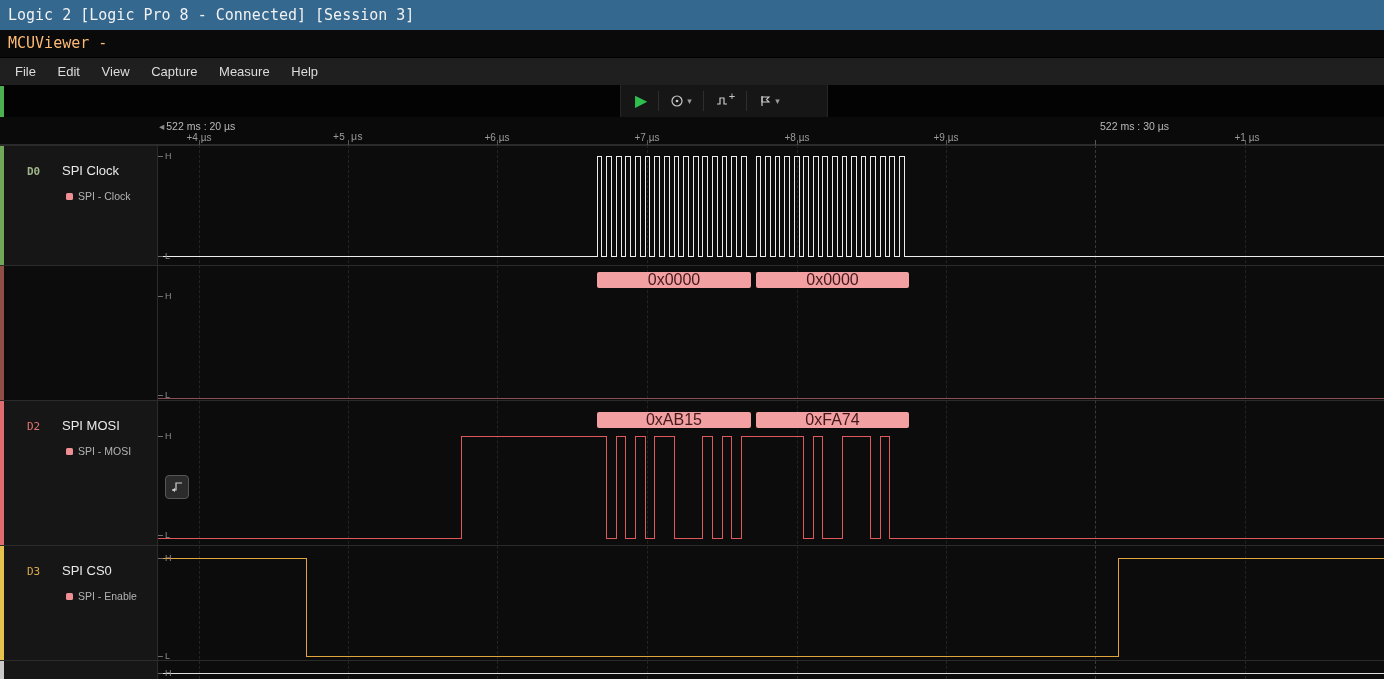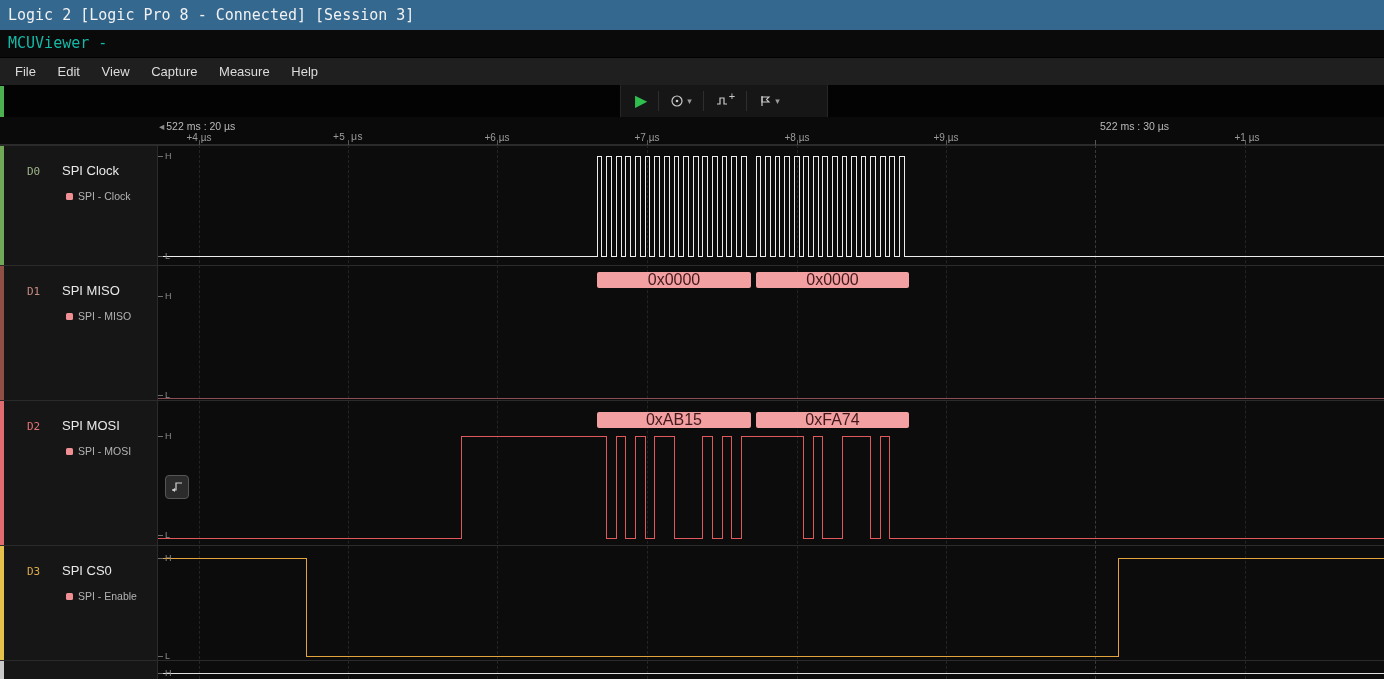--- a/index.html
+++ b/index.html
@@ -3,21 +3,21 @@
 <meta charset="utf-8">
 <style>
   *{margin:0;padding:0;box-sizing:border-box}
   html,body{background:#000}
   body{font-family:"Liberation Sans","DejaVu Sans",sans-serif;-webkit-font-smoothing:antialiased}
   .screen{position:relative;width:1384px;height:679px;background:#050505;overflow:hidden}
 
   .titlebar{position:absolute;top:0;left:0;right:0;height:30px;background:#34688f;color:#f2f2f2;
     font-family:"DejaVu Sans Mono",monospace;font-size:15px;line-height:30px;padding-left:8px}
   .subbar{position:absolute;top:30px;left:0;right:0;height:28px;background:#0a0a0a;border-bottom:1px solid #000;
-    color:#14b8a6;font-family:"DejaVu Sans Mono",monospace;font-size:15px;line-height:27px;padding-left:8px}
+    color:#fdba74;font-family:"DejaVu Sans Mono",monospace;font-size:15px;line-height:27px;padding-left:8px}
   .menubar{position:absolute;top:58px;left:0;right:0;height:27px;background:#1f1f1f;color:#dcdcdc;
     font-size:13px;line-height:27px;padding-left:6px}
   .menu-item{display:inline-block;padding:0 9px;cursor:default}
 
   .toolbar{position:absolute;top:85px;left:0;right:0;height:32px;background:#030303}
   .strip-toolbar{position:absolute;left:0;top:1px;width:4px;height:31px;background:#4caf50}
   .cluster{position:absolute;left:620px;top:0;height:32px;width:208px;background:#161616;
     border-left:1px solid #262626;border-right:1px solid #262626;display:flex;align-items:center;padding:0 6px;gap:1px}
   .tb-btn{background:none;border:none;height:28px;display:flex;align-items:center;gap:3px;padding:0 8px;cursor:pointer}
   .play-glyph{color:#2fbf4f;font-size:16px;font-family:"DejaVu Sans",sans-serif;line-height:16px}
@@ -114,46 +114,38 @@
         <span class="tick-label" style="left: 647px;">+7 µs</span>
         <span class="tick-label" style="left: 797px;">+8 µs</span>
         <span class="tick-label" style="left: 946px;">+9 µs</span>
         <span class="tick-label" style="left: 1247px;">+1 µs</span>
       </div>
   </div>
 
   <div class="ch-row" style="top:145px;height:120px">
     <div class="ch-strip" style="background: rgb(113, 168, 88);"></div>
     <div class="ch-label">
-      <span class="ch-id" style="color: rgb(159, 181, 138);">D0</span>
+      <span class="ch-id" style="color: rgb(159, 181, 138); font-weight: bold;">D0</span>
       <span class="ch-name">SPI Clock</span>
       <div class="ch-analyzer">
         <span class="bullet" style="background: rgb(239, 142, 147);"></span>
         <span class="ch-analyzer-text">SPI - Clock</span>
       </div>
     </div>
     <div class="lane">
       <span class="lvl" style="top:10px">H</span>
       <span class="lvl" style="top:110px">L</span>
       <svg id="wave-d0" class="wave" width="1227" height="120" shape-rendering="crispEdges">
           <path d="M 0 110 L 439 110 L 439 110 L 439 10 L 443.8125 10 L 443.8125 110 L 448.625 110 L 448.625 10 L 453.4375 10 L 453.4375 110 L 458.25 110 L 458.25 10 L 463.0625 10 L 463.0625 110 L 467.875 110 L 467.875 10 L 472.6875 10 L 472.6875 110 L 477.5 110 L 477.5 10 L 482.3125 10 L 482.3125 110 L 487.125 110 L 487.125 10 L 491.9375 10 L 491.9375 110 L 496.75 110 L 496.75 10 L 501.5625 10 L 501.5625 110 L 506.375 110 L 506.375 10 L 511.1875 10 L 511.1875 110 L 516 110 L 516 10 L 520.8125 10 L 520.8125 110 L 525.625 110 L 525.625 10 L 530.4375 10 L 530.4375 110 L 535.25 110 L 535.25 10 L 540.0625 10 L 540.0625 110 L 544.875 110 L 544.875 10 L 549.6875 10 L 549.6875 110 L 554.5 110 L 554.5 10 L 559.3125 10 L 559.3125 110 L 564.125 110 L 564.125 10 L 568.9375 10 L 568.9375 110 L 573.75 110 L 573.75 10 L 578.5625 10 L 578.5625 110 L 583.375 110 L 583.375 10 L 588.1875 10 L 588.1875 110 L 593 110 L 598 110 L 598 110 L 598 10 L 602.78125 10 L 602.78125 110 L 607.5625 110 L 607.5625 10 L 612.34375 10 L 612.34375 110 L 617.125 110 L 617.125 10 L 621.90625 10 L 621.90625 110 L 626.6875 110 L 626.6875 10 L 631.46875 10 L 631.46875 110 L 636.25 110 L 636.25 10 L 641.03125 10 L 641.03125 110 L 645.8125 110 L 645.8125 10 L 650.59375 10 L 650.59375 110 L 655.375 110 L 655.375 10 L 660.15625 10 L 660.15625 110 L 664.9375 110 L 664.9375 10 L 669.71875 10 L 669.71875 110 L 674.5 110 L 674.5 10 L 679.28125 10 L 679.28125 110 L 684.0625 110 L 684.0625 10 L 688.84375 10 L 688.84375 110 L 693.625 110 L 693.625 10 L 698.40625 10 L 698.40625 110 L 703.1875 110 L 703.1875 10 L 707.96875 10 L 707.96875 110 L 712.75 110 L 712.75 10 L 717.53125 10 L 717.53125 110 L 722.3125 110 L 722.3125 10 L 727.09375 10 L 727.09375 110 L 731.875 110 L 731.875 10 L 736.65625 10 L 736.65625 110 L 741.4375 110 L 741.4375 10 L 746.21875 10 L 746.21875 110 L 751 110 L 1227 110" fill="none" stroke="#ededed" stroke-width="1"></path>
         </svg>
     </div>
   </div>
 
   <div class="ch-row" style="top:265px;height:135px">
     <div class="ch-strip" style="background: rgb(143, 79, 69);"></div>
-    <div class="ch-label">
-      <span class="ch-id" style="color: rgb(197, 139, 132);">D1</span>
-      <span class="ch-name">SPI MISO</span>
-      <div class="ch-analyzer">
-        <span class="bullet" style="background: rgb(239, 142, 147);"></span>
-        <span class="ch-analyzer-text">SPI - MISO</span>
-      </div>
-    </div>
     <div class="lane">
       <div class="anno" style="left: 439px; top: 6px; width: 154px; background: rgb(242, 160, 162); color: rgb(67, 24, 28);">0x0000</div>
       <div class="anno" style="left: 598px; top: 6px; width: 153px; background: rgb(242, 160, 162); color: rgb(67, 24, 28);">0x0000</div>
       <span class="lvl" style="top:30px">H</span>
       <span class="lvl" style="top:129px">L</span>
       <svg id="wave-d1" class="wave" width="1227" height="135" shape-rendering="crispEdges">
           <path d="M 0 132 L 1227 132" fill="none" stroke="#8d4e55" stroke-width="1"></path>
         </svg>
     </div>
   </div>

